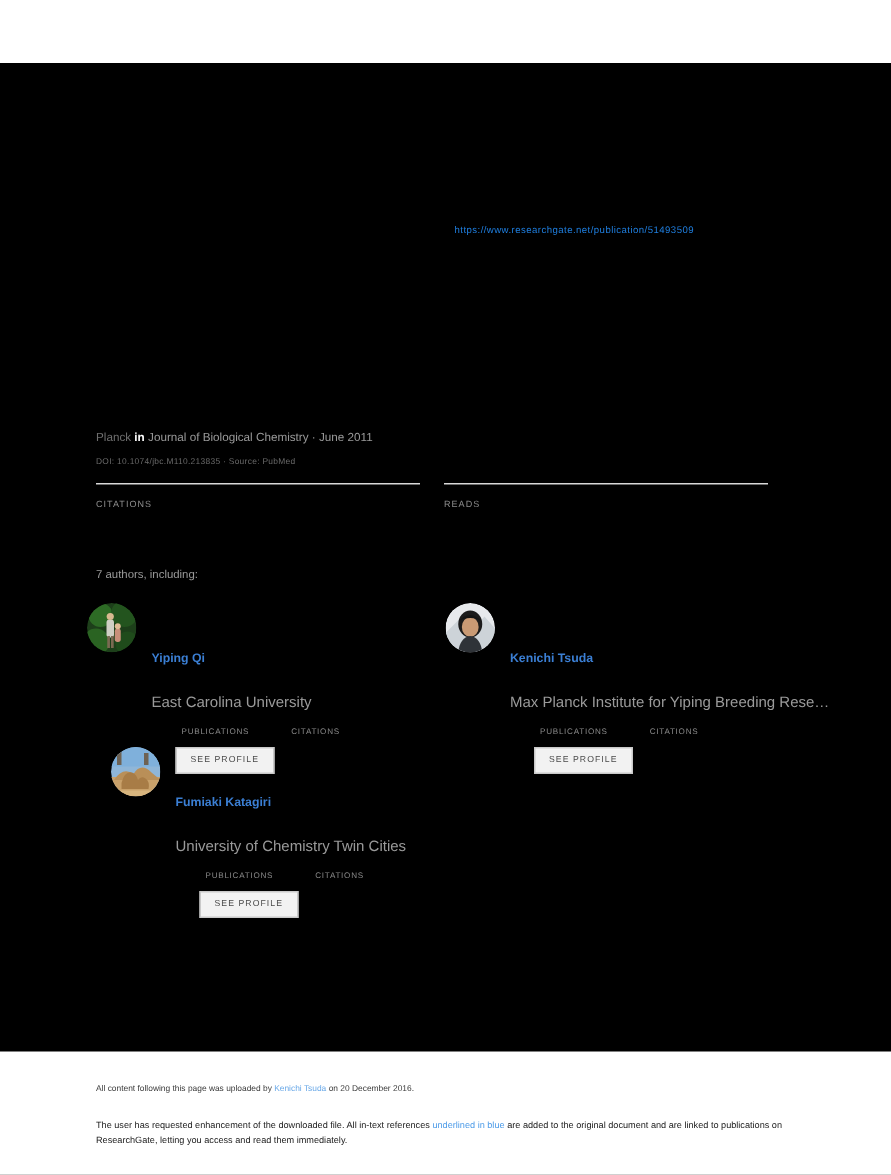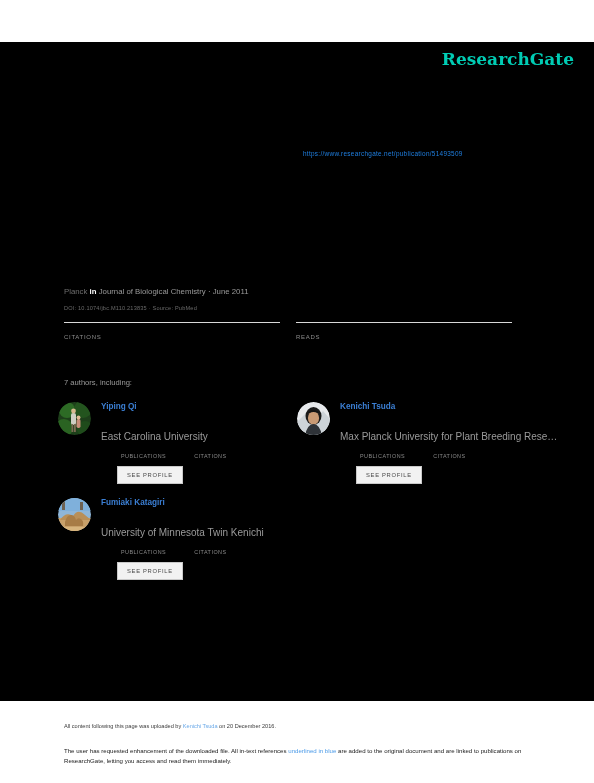--- a/index.html
+++ b/index.html
@@ -130,41 +130,42 @@
     top: 336px;
     font-size: 7.6px;
     color: #9a9a9a;
   }
   .author {
     position: absolute;
     width: 230px;
   }
   .author.a0 { left: 58px;  top: 360px; }
   .author.a1 { left: 297px; top: 360px; }
-  .author.a2 { left: 58px;  top: 456px; text-decoration: underline; }
+  .author.a2 { left: 74px;  top: 456px; text-decoration: underline; }
 
   .avatar {
     position: absolute;
     left: 0;
     top: 0;
     width: 33px;
     height: 33px;
     border-radius: 50%;
     overflow: hidden;
   }
   .avatar svg { display: block; }
 
   .author-body {
     margin-left: 43px;
   }
   .author-name {
     font-size: 8.2px;
     font-weight: bold;
     color: #3b7fd4;
     white-space: nowrap;
+    margin-top: 32px;
   }
   .author-affil {
     margin-top: 20px;
     font-size: 10px;
     color: #9a9a9a;
     white-space: nowrap;
   }
   .author-stats {
     margin-top: 5px;
     margin-left: 20px;
@@ -220,21 +221,20 @@
     color: #4c9be8;
   }
 </style>
 </head>
 <body>
 
 <div id="page">
 
   <div id="black-sheet">
 
-    <div class="brand">ResearchGate</div>
 
     <div class="doc-url">https://www.researchgate.net/publication/51493509</div>
 
     <div class="invisible-title"></div>
 
     <div class="meta-line">
       <span>Planck</span>
       <span class="in">in</span>
       <span class="journal">Journal of Biological Chemistry · June 2011</span>
     </div>
@@ -292,21 +292,21 @@
           <circle cx="16.5" cy="16.5" r="16.5" fill="#e7e9ec"></circle>
           <path d="M0 20 L10 10 L18 18 L26 9 L33 17 L33 33 L0 33 Z" fill="#cdd3d8"></path>
           <ellipse cx="16.5" cy="14" rx="8" ry="9" fill="#1b1b1b"></ellipse>
           <ellipse cx="16.5" cy="16" rx="5.6" ry="6.6" fill="#c99a74"></ellipse>
           <path d="M9 12 q7 -8 15 0 q-3 -2 -7.5 -2 q-4.5 0 -7.5 2 Z" fill="#141414"></path>
           <path d="M8.5 33 q1 -10 8 -11 q7 1 8 11 Z" fill="#2f3338"></path>
         </svg>
       </div>
       <div class="author-body">
         <div class="author-name">Kenichi Tsuda</div>
-        <div class="author-affil">Max Planck University for Plant Breeding Rese…</div>
+        <div class="author-affil">Max Planck Institute for Yiping Breeding Rese…</div>
         <div class="author-stats">
           <div>
             <div class="author-stat-value"></div>
             <div class="author-stat-label">PUBLICATIONS</div>
           </div>
           <div>
             <div class="author-stat-value"></div>
             <div class="author-stat-label">CITATIONS</div>
           </div>
         </div>
@@ -322,21 +322,21 @@
           <rect x="0" y="20" width="33" height="13" fill="#c9a16a"></rect>
           <path d="M2 22 q6 -9 13 -4 q5 -8 12 -1 l6 5 L0 22 Z" fill="#b98f58"></path>
           <path d="M7 24 q2 -8 7 -7 q3 1 4 5 q2 -3 5 -1 q3 2 2 7 L7 28 Z" fill="#a87c46"></path>
           <rect x="4" y="3" width="3" height="9" fill="#6e6253"></rect>
           <rect x="22" y="4" width="3" height="8" fill="#6e6253"></rect>
           <rect x="0" y="29" width="33" height="4" fill="#d8b57e"></rect>
         </svg>
       </div>
       <div class="author-body">
         <div class="author-name">Fumiaki Katagiri</div>
-        <div class="author-affil">University of Minnesota Twin Kenichi</div>
+        <div class="author-affil">University of Chemistry Twin Cities</div>
         <div class="author-stats">
           <div>
             <div class="author-stat-value"></div>
             <div class="author-stat-label">PUBLICATIONS</div>
           </div>
           <div>
             <div class="author-stat-value"></div>
             <div class="author-stat-label">CITATIONS</div>
           </div>
         </div>

